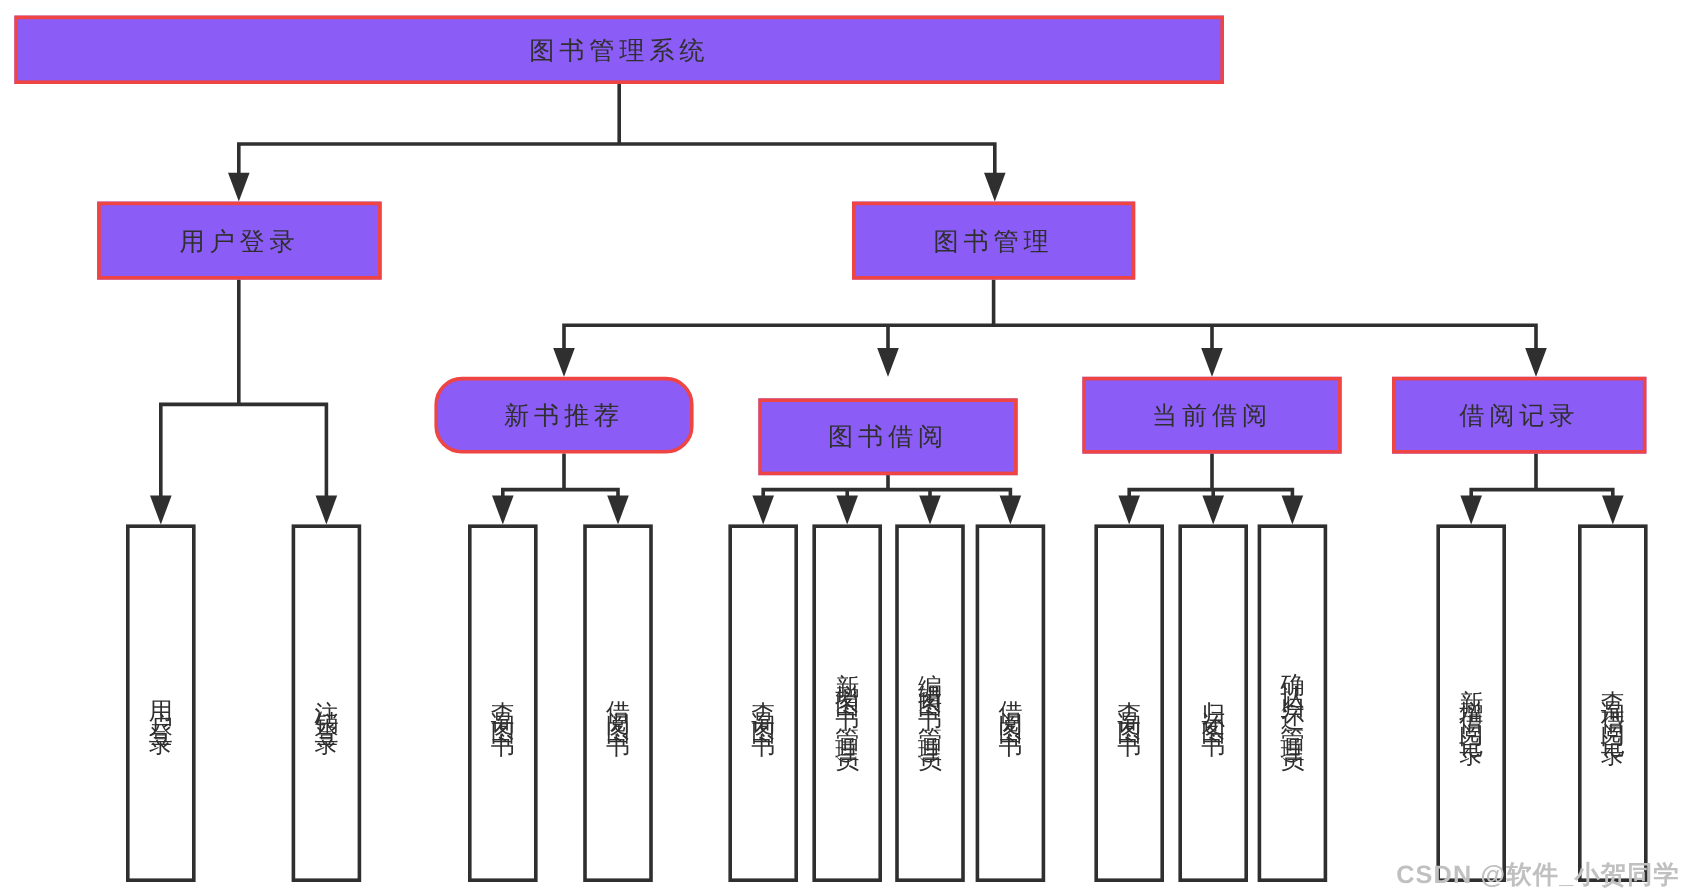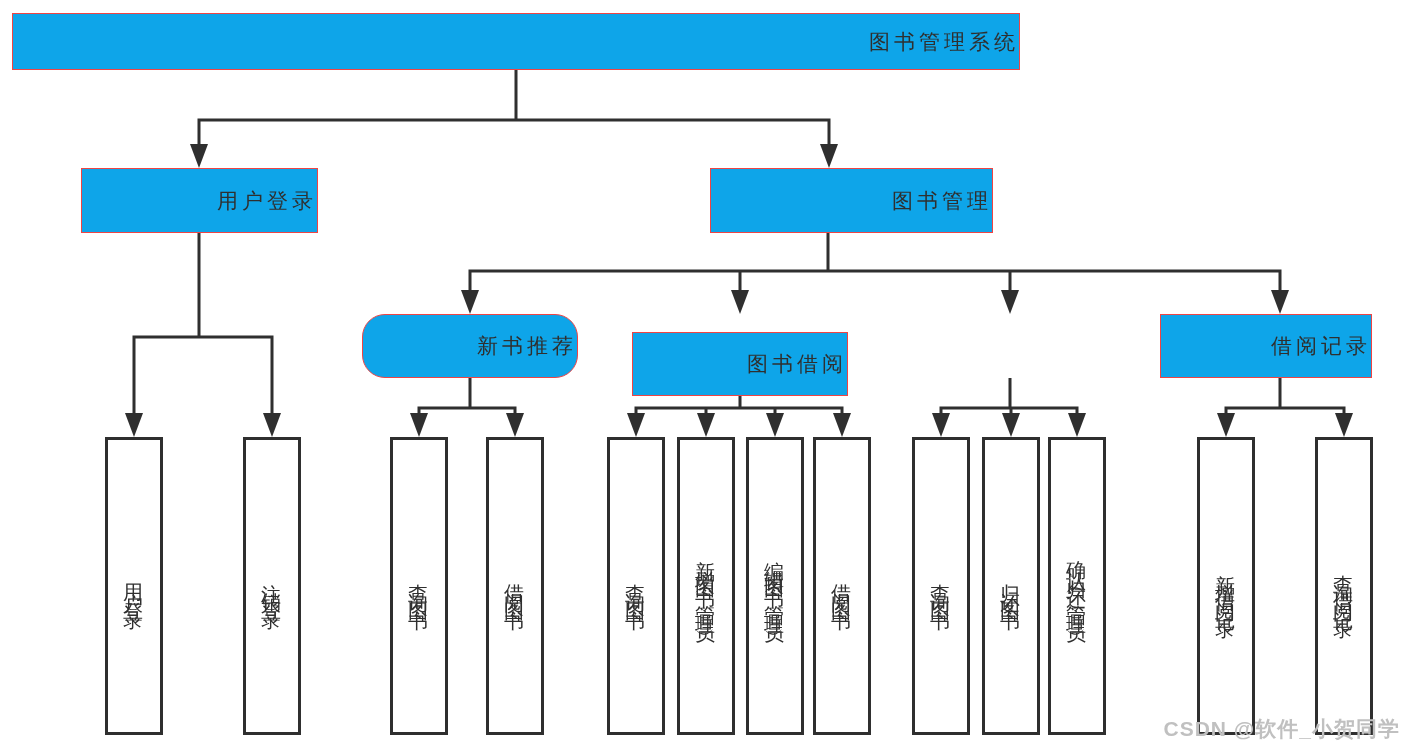--- a/index.html
+++ b/index.html
@@ -15,25 +15,25 @@
     background: #ffffff;
   }
   .connectors {
     position: absolute; left: 0; top: 0;
     width: 1405px; height: 747px;
     z-index: 1;
   }
   .node {
     position: absolute;
     box-sizing: border-box;
-    background: #0ea5e9;
-    border: 1px solid #ef4444;
+    background: #8b5cf6;
+    border: 3px solid #ef4444;
     display: flex;
     align-items: center;
-    justify-content: flex-end;
+    justify-content: center;
     z-index: 2;
   }
   .hlabel {
     color: #2f2f2f;
     font-size: 21px;
     letter-spacing: 4px;
     white-space: nowrap;
   }
   .leaf {
     position: absolute;
@@ -111,29 +111,32 @@
     </g>
   </svg>
 
   <div class="node" style="left:12px; top:13px; width:1008px; height:57px;">
     <span class="hlabel">图书管理系统</span>
   </div>
 
   <div class="node" style="left:81px; top:168px; width:237px; height:65px;">
     <span class="hlabel">用户登录</span>
   </div>
-  <div class="node" style="left:710px; top:168px; width:283px; height:65px;">
+  <div class="node" style="left:710px; top:168px; width:236px; height:65px;">
     <span class="hlabel">图书管理</span>
   </div>
 
   <div class="node" style="left:362px; top:314px; width:216px; height:64px;border-radius:23px;">
     <span class="hlabel">新书推荐</span>
   </div>
   <div class="node" style="left:632px; top:332px; width:216px; height:64px;">
     <span class="hlabel">图书借阅</span>
+  </div>
+  <div class="node" style="left:902px; top:314px; width:216px; height:64px;">
+    <span class="hlabel">当前借阅</span>
   </div>
   <div class="node" style="left:1160px; top:314px; width:212px; height:64px;">
     <span class="hlabel">借阅记录</span>
   </div>
 
   <div class="leaf" style="left:105px;">
     <span class="vlabel">用户登录</span>
   </div>
   <div class="leaf" style="left:243px;">
     <span class="vlabel">注销登录</span>

